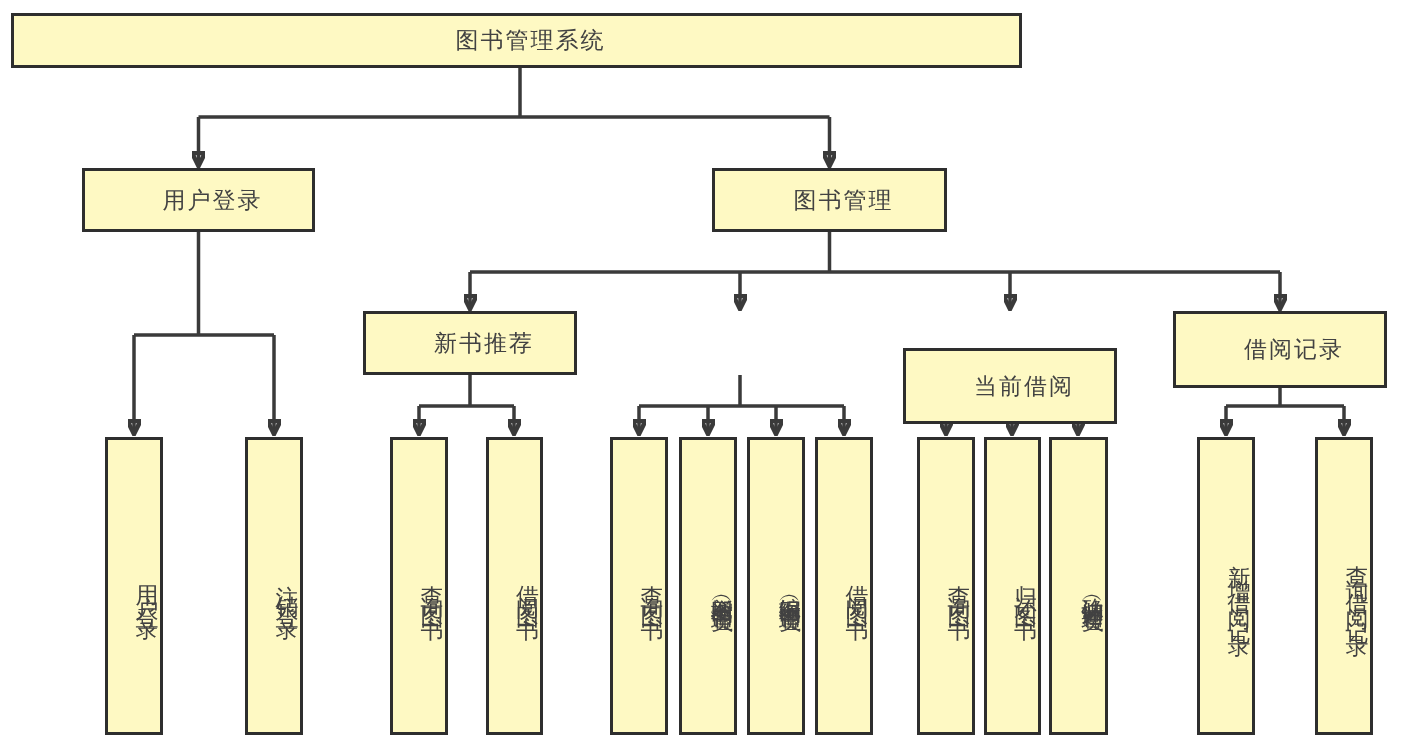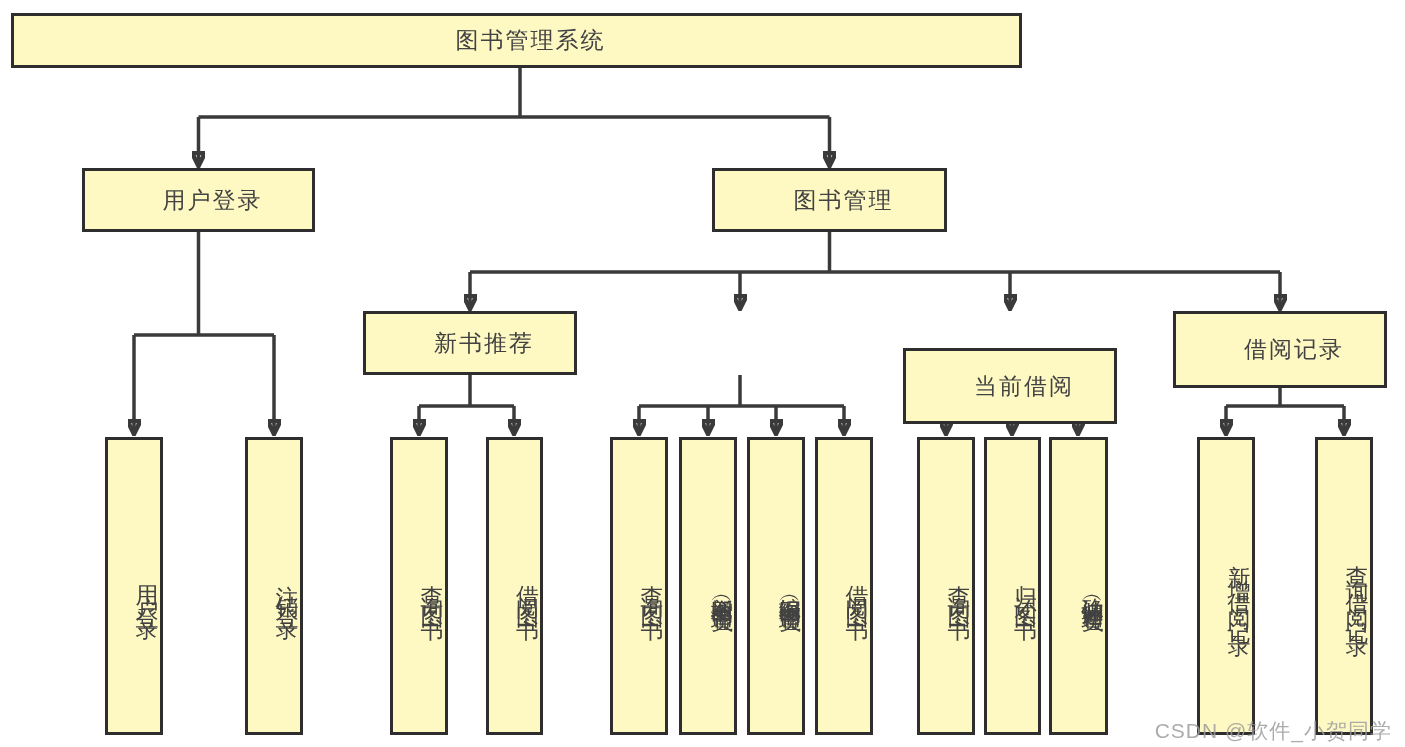--- a/index.html
+++ b/index.html
@@ -117,15 +117,14 @@
   <div class="box vbox ls-long" style="left:747px; top:437px; width:58px; height:298px;">编辑图书（管理员）</div>
   <div class="box vbox" style="left:815px; top:437px; width:58px; height:298px;">借阅图书</div>
 
   <div class="box vbox" style="left:917px; top:437px; width:58px; height:298px;">查询图书</div>
   <div class="box vbox" style="left:984px; top:437px; width:57px; height:298px;">归还图书</div>
   <div class="box vbox ls-long" style="left:1049px; top:437px; width:59px; height:298px;">确认归还（管理员）</div>
 
   <div class="box vbox ls-mid" style="left:1197px; top:437px; width:58px; height:298px;">新增借阅记录</div>
   <div class="box vbox ls-mid" style="left:1315px; top:437px; width:58px; height:298px;">查询借阅记录</div>
 
-  <div class="watermark">CSDN @软件_小贺同学</div>
 
 </div>
 
 </body></html>

